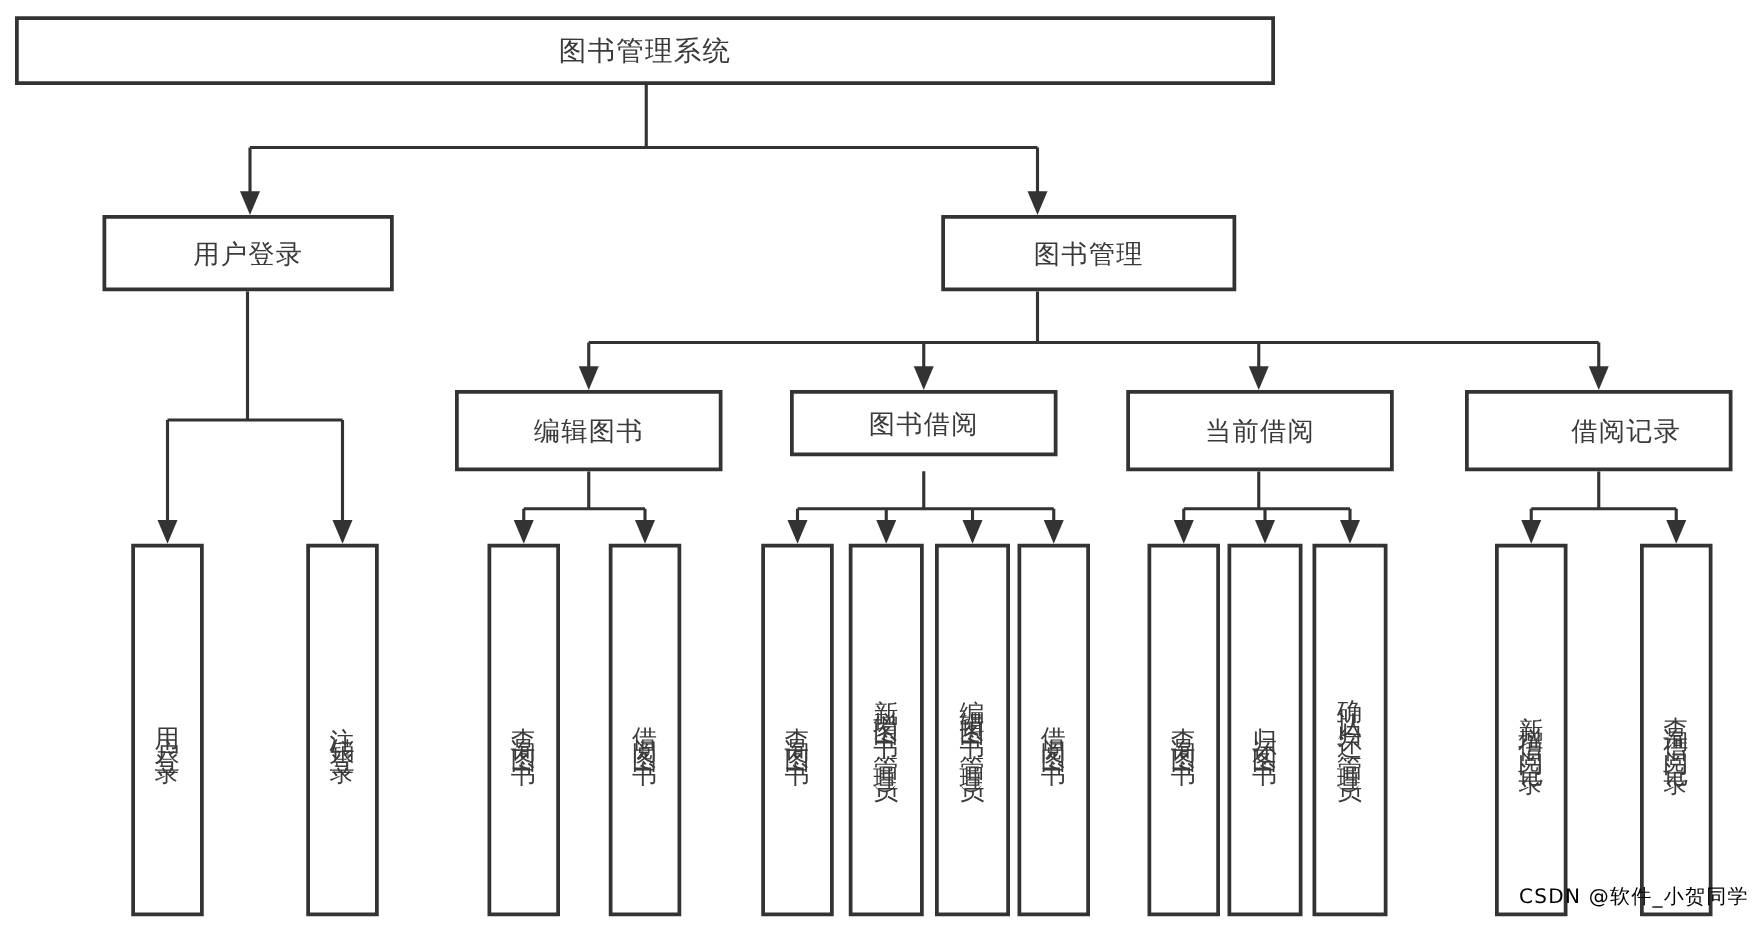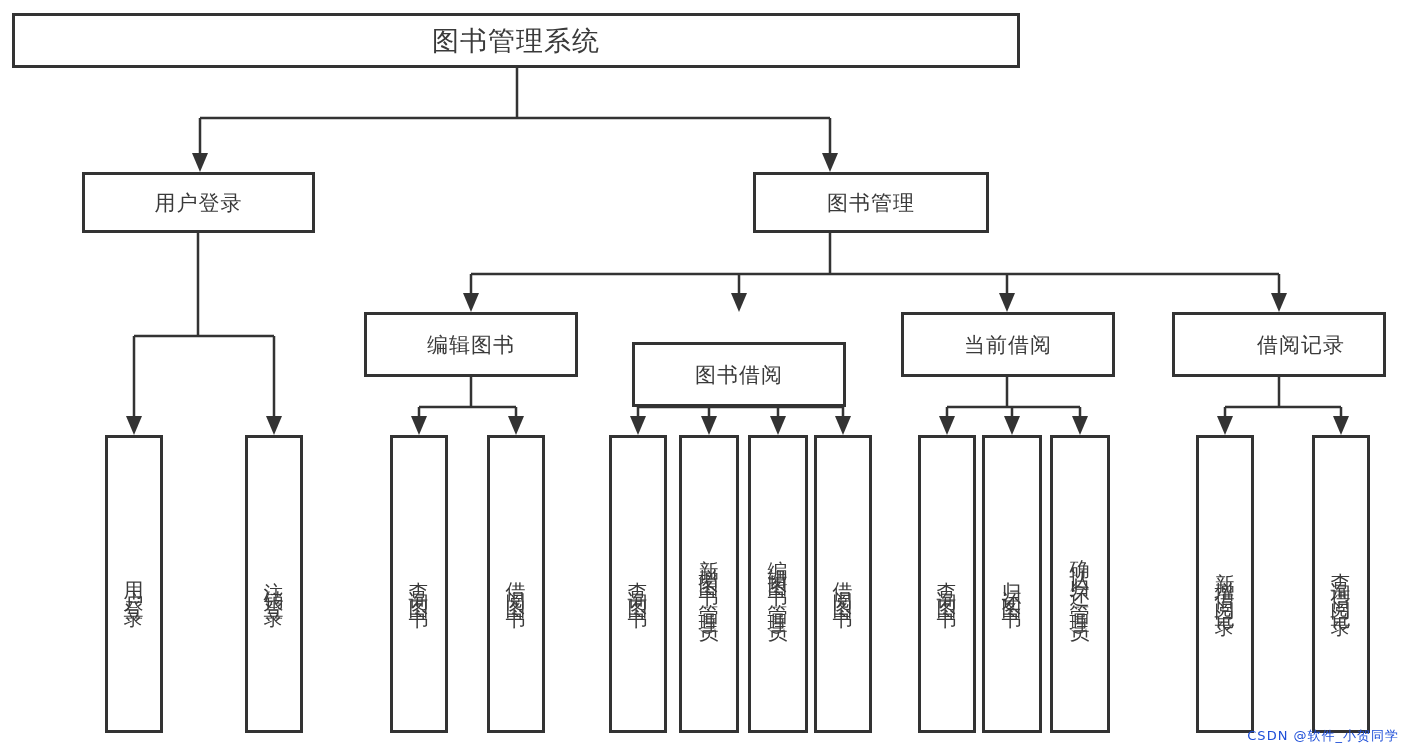--- a/index.html
+++ b/index.html
@@ -23,35 +23,35 @@
     background: #ffffff;
     border: 3px solid #333333;
     color: #3a3a3a;
     display: flex;
     align-items: center;
     justify-content: center;
     text-align: center;
     z-index: 2;
   }
   .node.h { font-size: 21px; letter-spacing: 1px; }
-  .node.root { font-size: 27px; }
+  .node.root { font-size: 22px; }
   .node.v {
     writing-mode: vertical-rl;
     font-size: 20px;
     letter-spacing: 9px;
     line-height: 1;
     padding: 8px 0;
   }
   .watermark {
     position: absolute;
     right: 6px;
-    bottom: 2px;
+    bottom: 19px;
     z-index: 5;
-    font-size: 13px;
-    color: #1d4ed8;
+    font-size: 16px;
+    color: #000000;
     letter-spacing: 1px;
     white-space: nowrap;
   }
 </style>
 </head>
 <body>
 
 <div class="stage">
 
   <svg class="wires" viewBox="0 0 1405 747" xmlns="http://www.w3.org/2000/svg">
@@ -93,21 +93,21 @@
       <path d="M1341 435 l-8 -19 h16 z"></path>
     </g>
   </svg>
 
   <div class="node h root" style="left:12px; top:13px; width:1008px; height:55px;">图书管理系统</div>
 
   <div class="node h" style="left:82px; top:172px; width:233px; height:61px;">用户登录</div>
   <div class="node h" style="left:712px; top:172px; width:236px; height:61px;margin-left:41px;">图书管理</div>
 
   <div class="node h" style="left:364px; top:312px; width:214px; height:65px;">编辑图书</div>
-  <div class="node h" style="left:632px; top:312px; width:214px; height:65px;margin-top:30px;">图书借阅</div>
+  <div class="node h" style="left:632px; top:312px; width:214px; height:53px;">图书借阅</div>
   <div class="node h" style="left:901px; top:312px; width:214px; height:65px;">当前借阅</div>
   <div class="node h" style="left:1172px; top:312px; width:214px; height:65px;padding-left:44px;">借阅记录</div>
 
   <div class="node v" style="left:105px; top:435px; width:58px; height:298px;">用户登录</div>
   <div class="node v" style="left:245px; top:435px; width:58px; height:298px;">注销登录</div>
 
   <div class="node v" style="left:390px; top:435px; width:58px; height:298px;">查询图书</div>
   <div class="node v" style="left:487px; top:435px; width:58px; height:298px;">借阅图书</div>
 
   <div class="node v" style="left:609px; top:435px; width:58px; height:298px;">查询图书</div>

